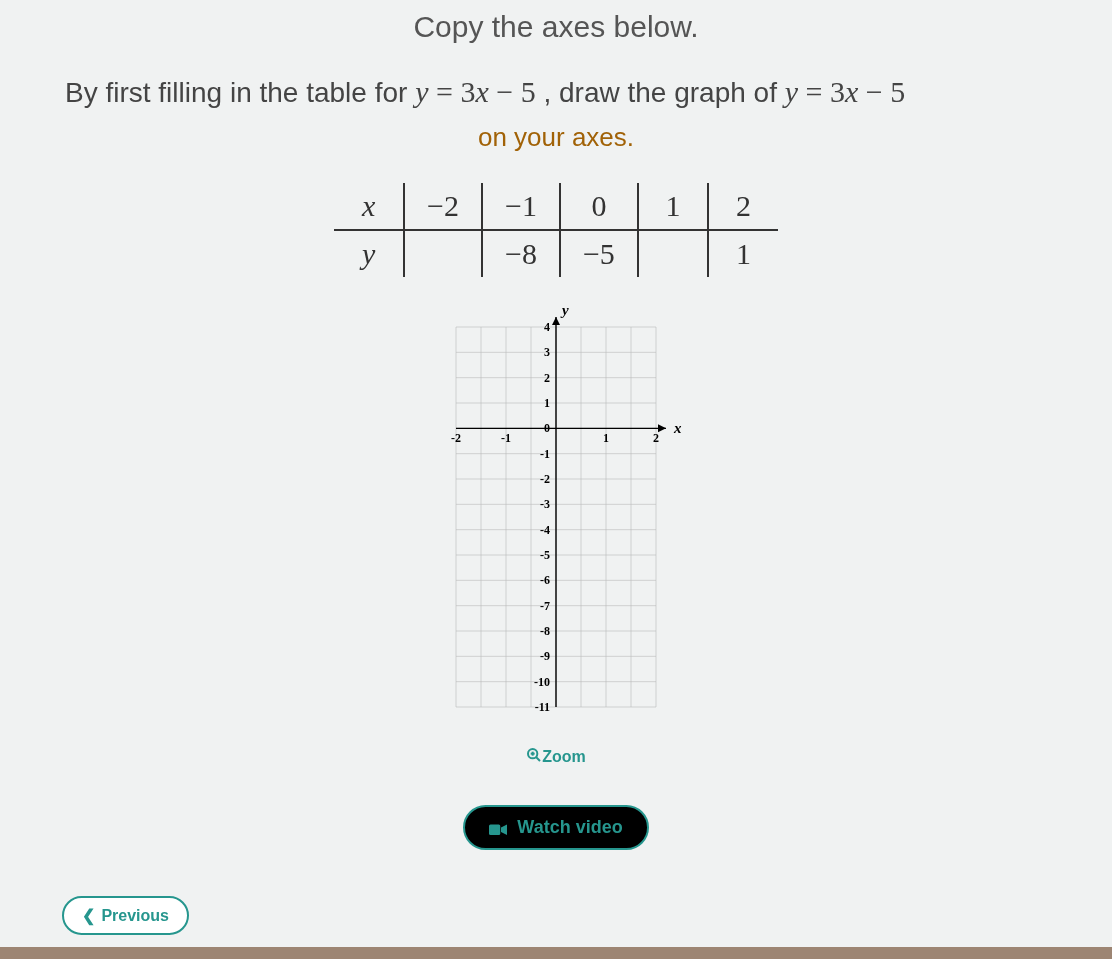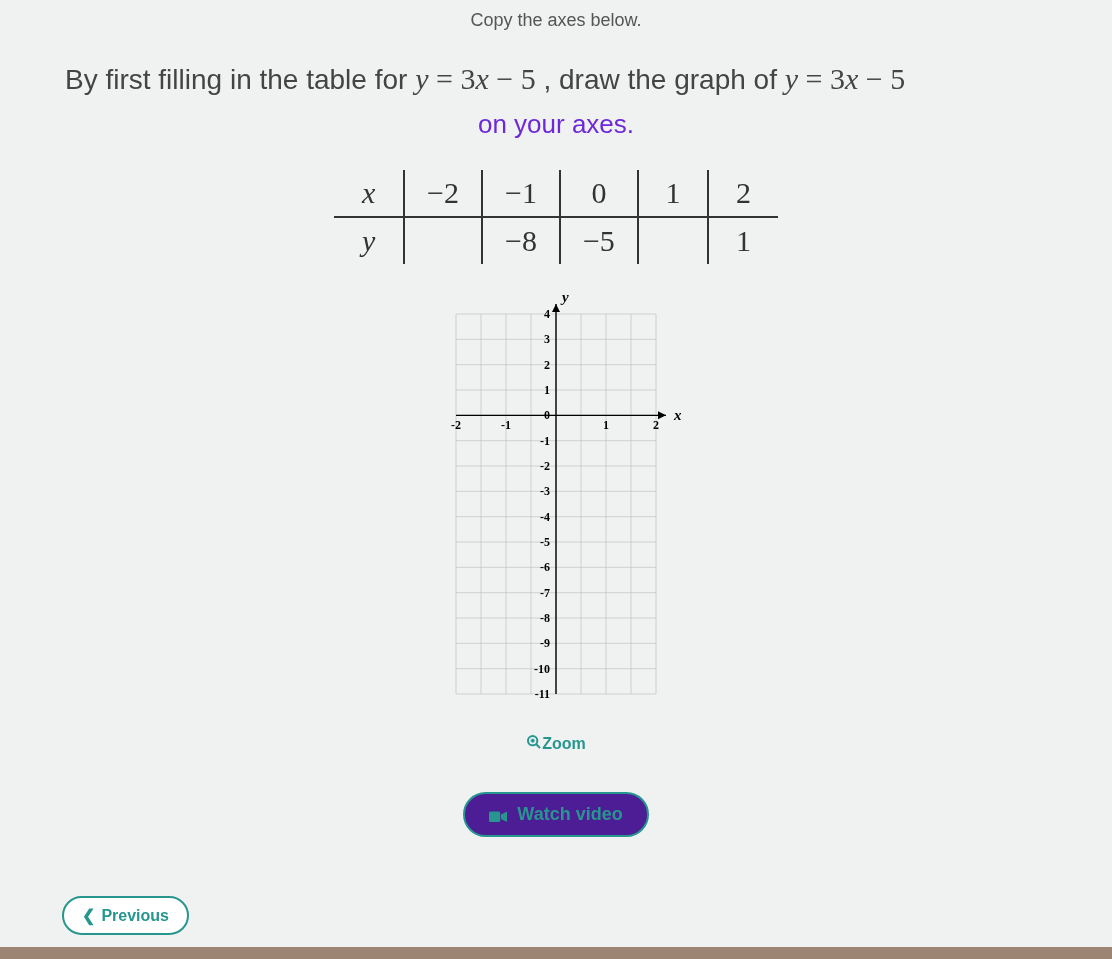--- a/index.html
+++ b/index.html
@@ -10,35 +10,35 @@
     width: 1112px;
     height: 959px;
     position: relative;
     overflow: hidden;
   }
   .content {
     padding: 10px 20px 0 20px;
   }
   .instruction-top {
     text-align: center;
-    font-size: 18px;
+    font-size: 30px;
     color: #555;
     margin-bottom: 24px;
   }
   .instruction-main {
     font-size: 28px;
     color: #444;
     line-height: 1.6;
     margin-bottom: 6px;
     margin-left: 45px;
   }
   .instruction-sub {
     text-align: center;
     font-size: 26px;
-    color: #6d28d9;
+    color: #a16207;
     margin-bottom: 30px;
   }
   .math-var { font-style: italic; font-family: 'Times New Roman', serif; }
   .math-expr { font-family: 'Times New Roman', serif; font-size: 30px; }
 
   .table-wrap {
     display: flex;
     justify-content: center;
     margin-bottom: 30px;
   }
@@ -86,21 +86,21 @@
   .watch-btn {
     display: inline-flex;
     align-items: center;
     gap: 10px;
     border: 2px solid #26968e;
     border-radius: 28px;
     padding: 10px 24px;
     font-size: 18px;
     font-weight: 700;
     color: #26968e;
-    background: #4c1d95;
+    background: #000000;
     cursor: pointer;
   }
   .video-icon {
     width: 18px; height: 14px;
     display:inline-block;
   }
 
   .prev-wrap {
     position: absolute;
     left: 62px;

